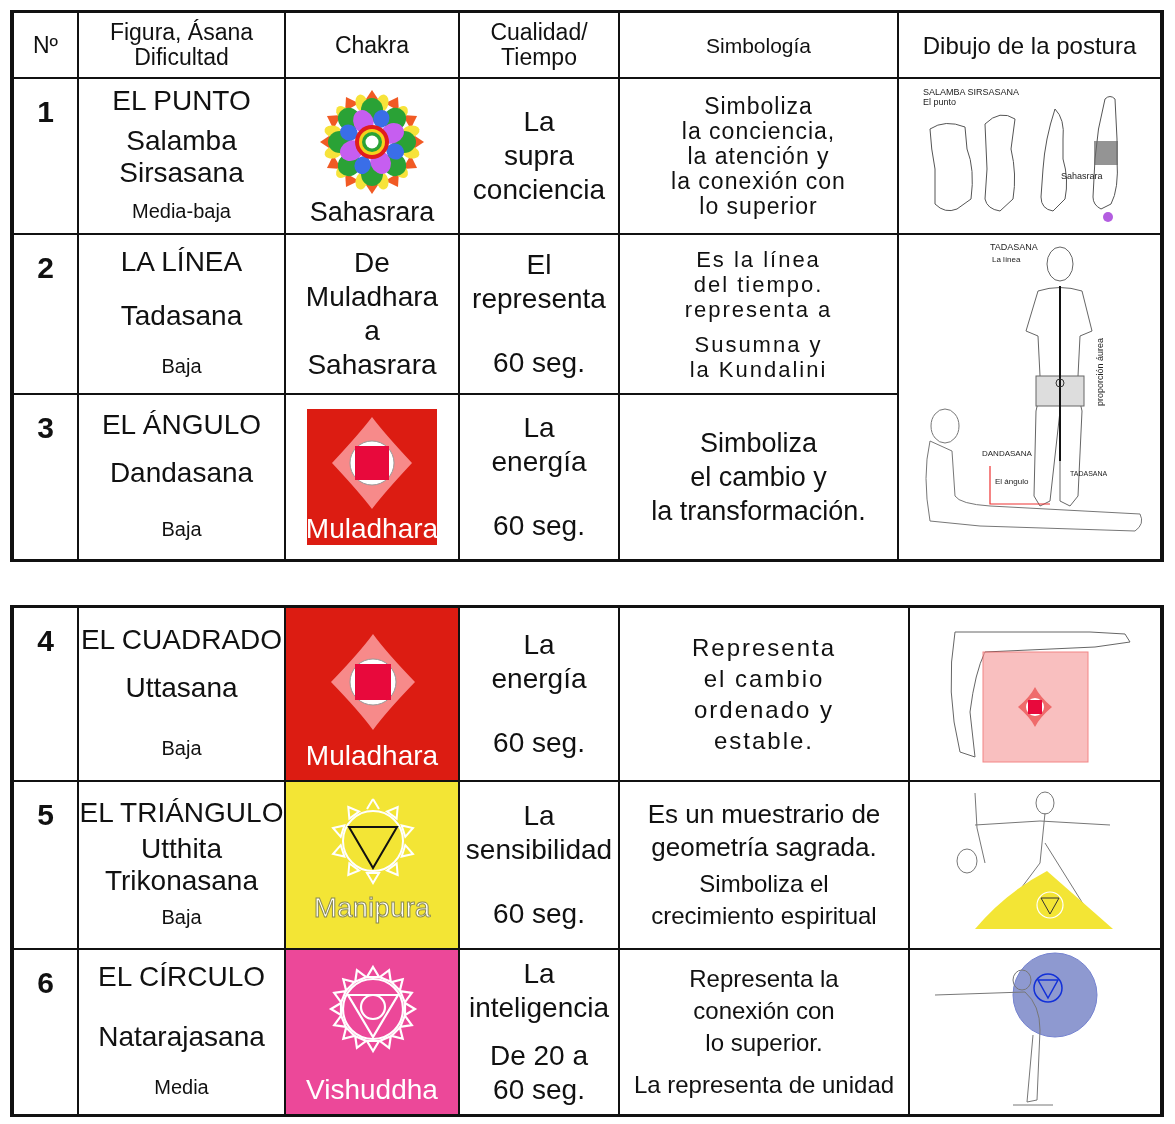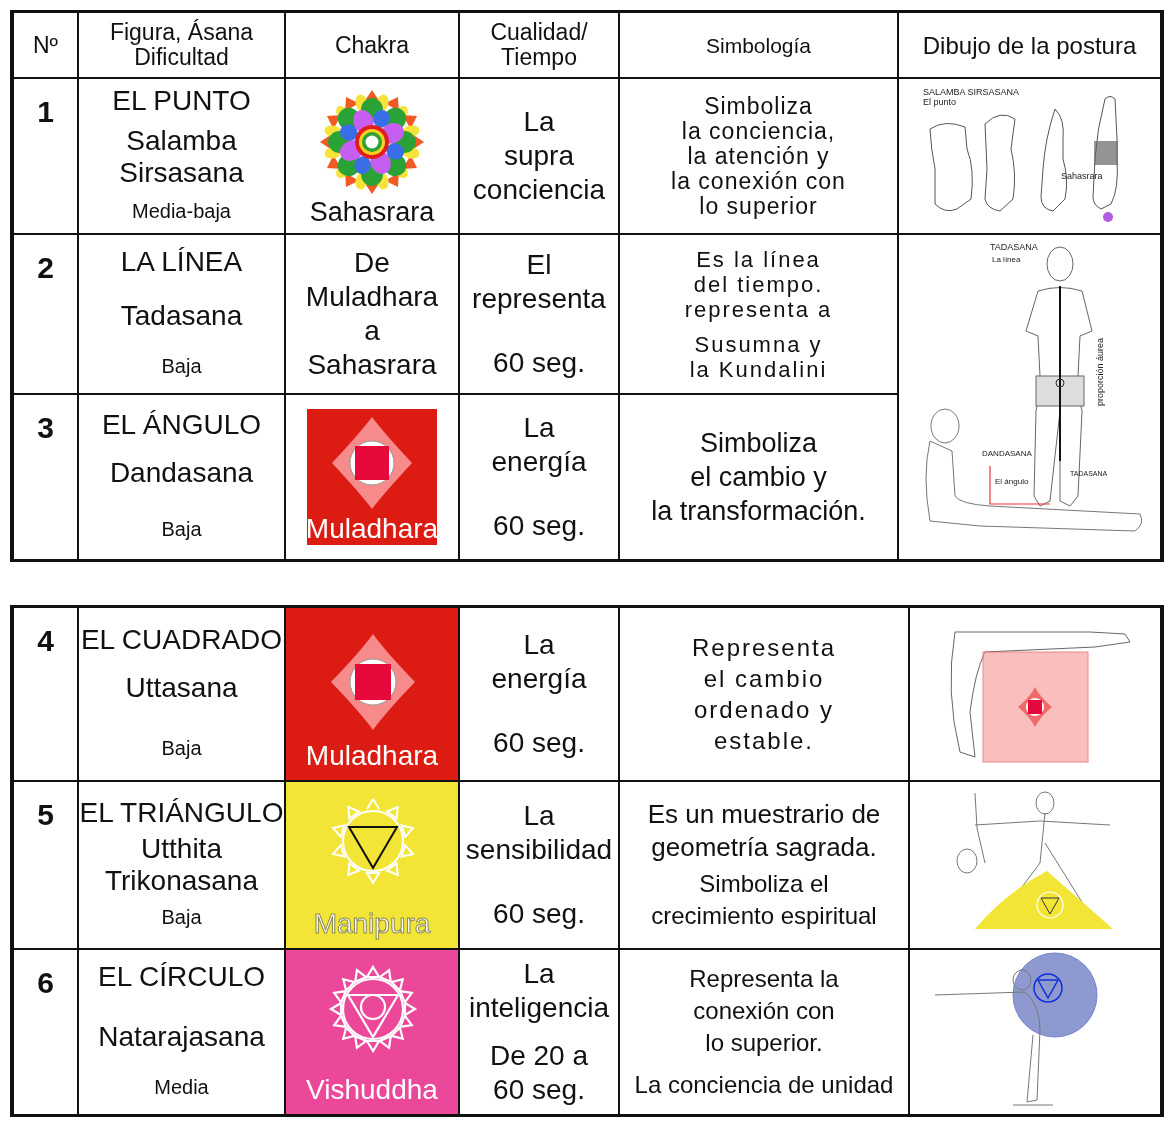--- a/index.html
+++ b/index.html
@@ -279,21 +279,21 @@
               <path d="M0,-42 L6,-32 L-6,-32Z" transform="rotate(108)"></path>
               <path d="M0,-42 L6,-32 L-6,-32Z" transform="rotate(144)"></path>
               <path d="M0,-42 L6,-32 L-6,-32Z" transform="rotate(180)"></path>
               <path d="M0,-42 L6,-32 L-6,-32Z" transform="rotate(216)"></path>
               <path d="M0,-42 L6,-32 L-6,-32Z" transform="rotate(252)"></path>
               <path d="M0,-42 L6,-32 L-6,-32Z" transform="rotate(288)"></path>
               <path d="M0,-42 L6,-32 L-6,-32Z" transform="rotate(324)"></path>
         </g>
         <path d="M-24,-14 L24,-14 L0,27Z" fill="none" stroke="#111" stroke-width="2"></path>
       </svg>
-      <span class="outline-label" style="position:absolute;bottom:8px;left:0;right:0">Manipura</span>
+      <span class="outline-label" style="position:absolute;bottom:24px;left:0;right:0">Manipura</span>
     </td>
     <td class="qual">
       <span>La</span><br><span>sensibilidad</span>
       <span class="gap"></span>
       <span>60 seg.</span>
     </td>
     <td class="simtext small">
       <span style="font-size:26px">Es un muestrario de</span><br><span style="font-size:26px">geometría sagrada.</span><br>
       <span style="display:inline-block;margin-top:4px">Simboliza el</span><br><span>crecimiento espiritual</span>
     </td>
@@ -345,21 +345,21 @@
       </svg>
       <span class="white-label" style="position:absolute;bottom:8px;left:0;right:0">Vishuddha</span>
     </td>
     <td class="qual">
       <span>La</span><br><span>inteligencia</span>
       <span style="display:block;height:14px"></span>
       <span><span>De 20 a</span><br><span>60 seg.</span></span>
     </td>
     <td class="simtext small">
       <span>Representa la</span><br><span>conexión con</span><br><span>lo superior.</span><br>
-      <span style="display:inline-block;margin-top:10px">La conciencia de unidad</span>
+      <span style="display:inline-block;margin-top:10px">La representa de unidad</span>
     </td>
     <td>
       <svg width="240" height="160" viewBox="0 0 240 160">
         <ellipse cx="140" cy="45" rx="42" ry="42" fill="#7b88c8" opacity="0.85" stroke="#5c6cc7"></ellipse>
         <g fill="none" stroke="#777">
           <path d="M20,45 L110,42 Q125,55 125,80 L122,150 L112,152 L118,85"></path>
           <ellipse cx="107" cy="30" rx="9" ry="10"></ellipse>
         </g>
         <g fill="none" stroke="#1230d8" stroke-width="1.5">
           <circle cx="133" cy="38" r="14"></circle>

